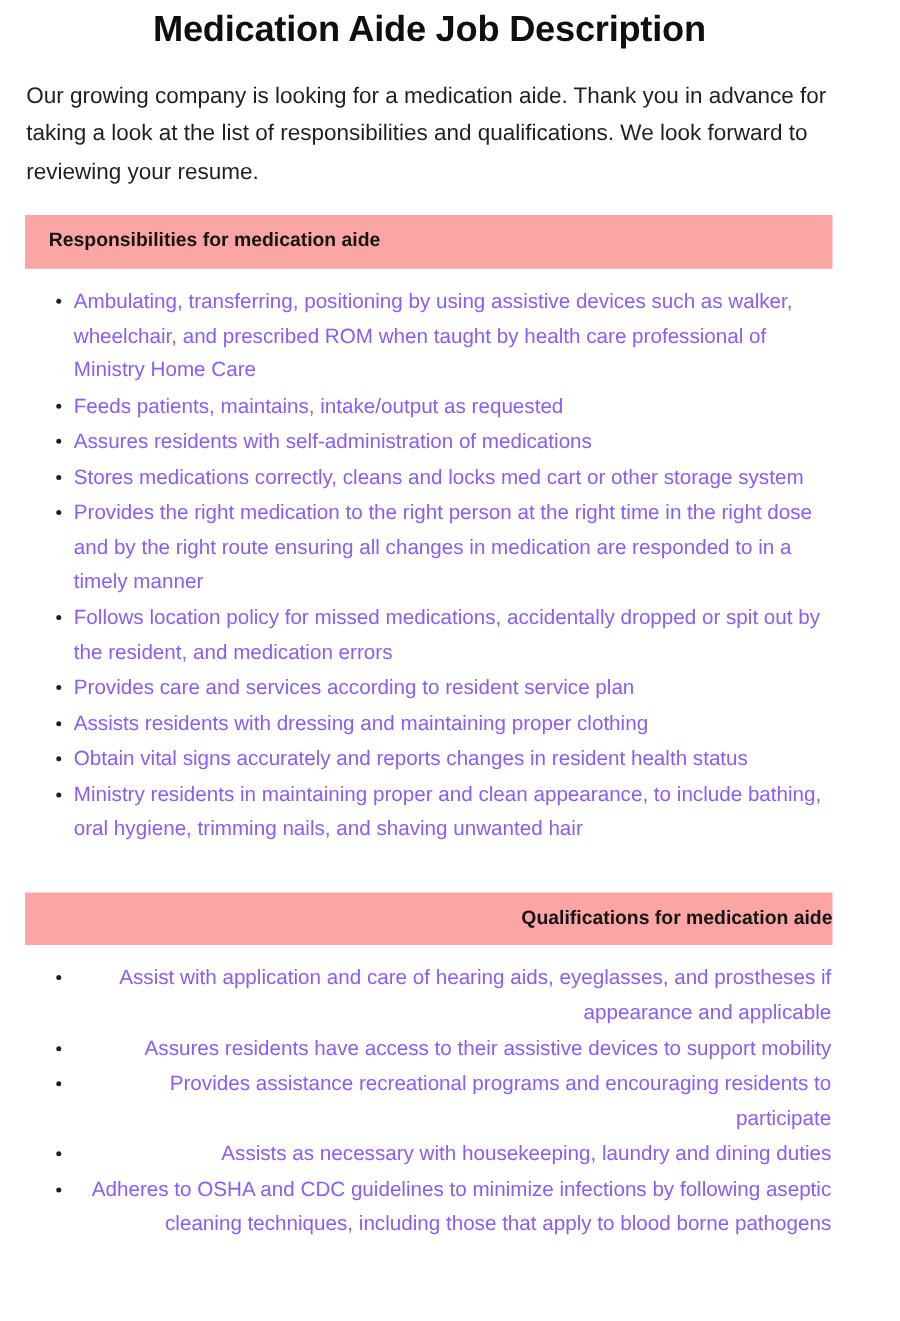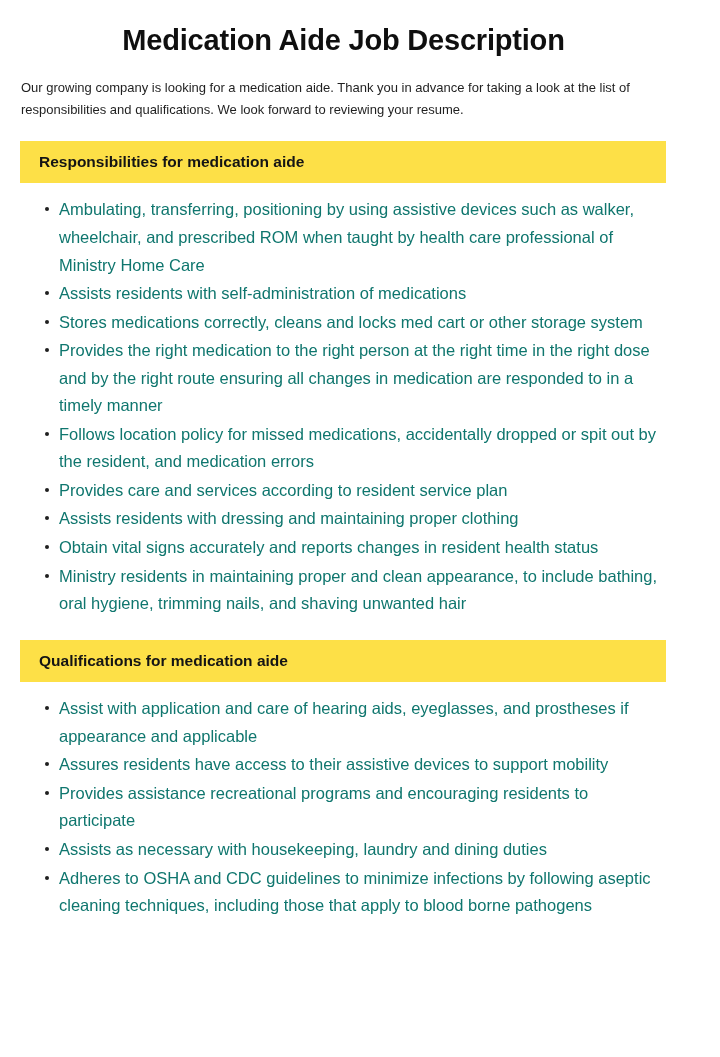--- a/index.html
+++ b/index.html
@@ -10,93 +10,95 @@
   }
   body {
     width: 720px;
     min-height: 1057px;
     font-family: "Liberation Sans", sans-serif;
     color: #1a1a1a;
     -webkit-font-smoothing: antialiased;
   }
   .page {
     width: 687px;
-    padding: 16px 20px;
+    padding: 0 20px;
     overflow: hidden;
   }
   .doc-title {
     font-size: 29px;
     font-weight: bold;
     text-align: center;
     letter-spacing: -0.2px;
     margin: 0;
     padding: 6px 0 0 0;
     line-height: 1.3;
     color: #0f0f0f;
   }
   .intro {
-    font-size: 13px;
+    font-size: 18px;
     line-height: 1.7;
     margin: 17px 0 0 0;
     padding: 0 2px 0 1px;
     color: #1f1f1f;
   }
   .section {
     margin-top: 20px;
   }
   .section-header {
-    background: #fde047;
+    background: #fca5a5;
     font-size: 15.5px;
     font-weight: bold;
     color: #141414;
     padding: 12px 0 12px 19px;
     line-height: 1.2;
     margin: 0 1px 0 0;
   }
   .section-list {
     list-style: none;
     margin: 0;
     padding: 13px 0 0 0;
   }
   .section-list li {
     position: relative;
     font-size: 16.5px;
     line-height: 1.67;
     padding: 0 2px 0 39px;
     margin: 0 0 1px 0;
-    color: #0f766e;
+    color: #8b5cf6;
   }
   .section-list li::before {
     content: "";
     position: absolute;
     left: 25px;
     top: 11px;
     width: 4px;
     height: 4px;
     border-radius: 50%;
     background: #1f1f1f;
   }
   .qualifications-section {
-    margin-top: 22px;
+    margin-top: 36px;
+    text-align: right;
   }
 </style>
 </head>
 <body>
 
 <div class="page">
 
   <h1 class="doc-title">Medication Aide Job Description</h1>
 
   <p class="intro">Our growing company is looking for a medication aide. Thank you in advance for taking a look at the list of responsibilities and qualifications. We look forward to reviewing your resume.</p>
 
   <section class="section">
     <div class="section-header">Responsibilities for medication aide</div>
     <ul class="section-list">
       <li>Ambulating, transferring, positioning by using assistive devices such as walker, wheelchair, and prescribed ROM when taught by health care professional of Ministry Home Care</li>
-      <li>Assists residents with self-administration of medications</li>
+      <li>Feeds patients, maintains, intake/output as requested</li>
+      <li>Assures residents with self-administration of medications</li>
       <li>Stores medications correctly, cleans and locks med cart or other storage system</li>
       <li>Provides the right medication to the right person at the right time in the right dose and by the right route ensuring all changes in medication are responded to in a timely manner</li>
       <li>Follows location policy for missed medications, accidentally dropped or spit out by the resident, and medication errors</li>
       <li>Provides care and services according to resident service plan</li>
       <li>Assists residents with dressing and maintaining proper clothing</li>
       <li>Obtain vital signs accurately and reports changes in resident health status</li>
       <li>Ministry residents in maintaining proper and clean appearance, to include bathing, oral hygiene, trimming nails, and shaving unwanted hair</li>
     </ul>
   </section>
 

